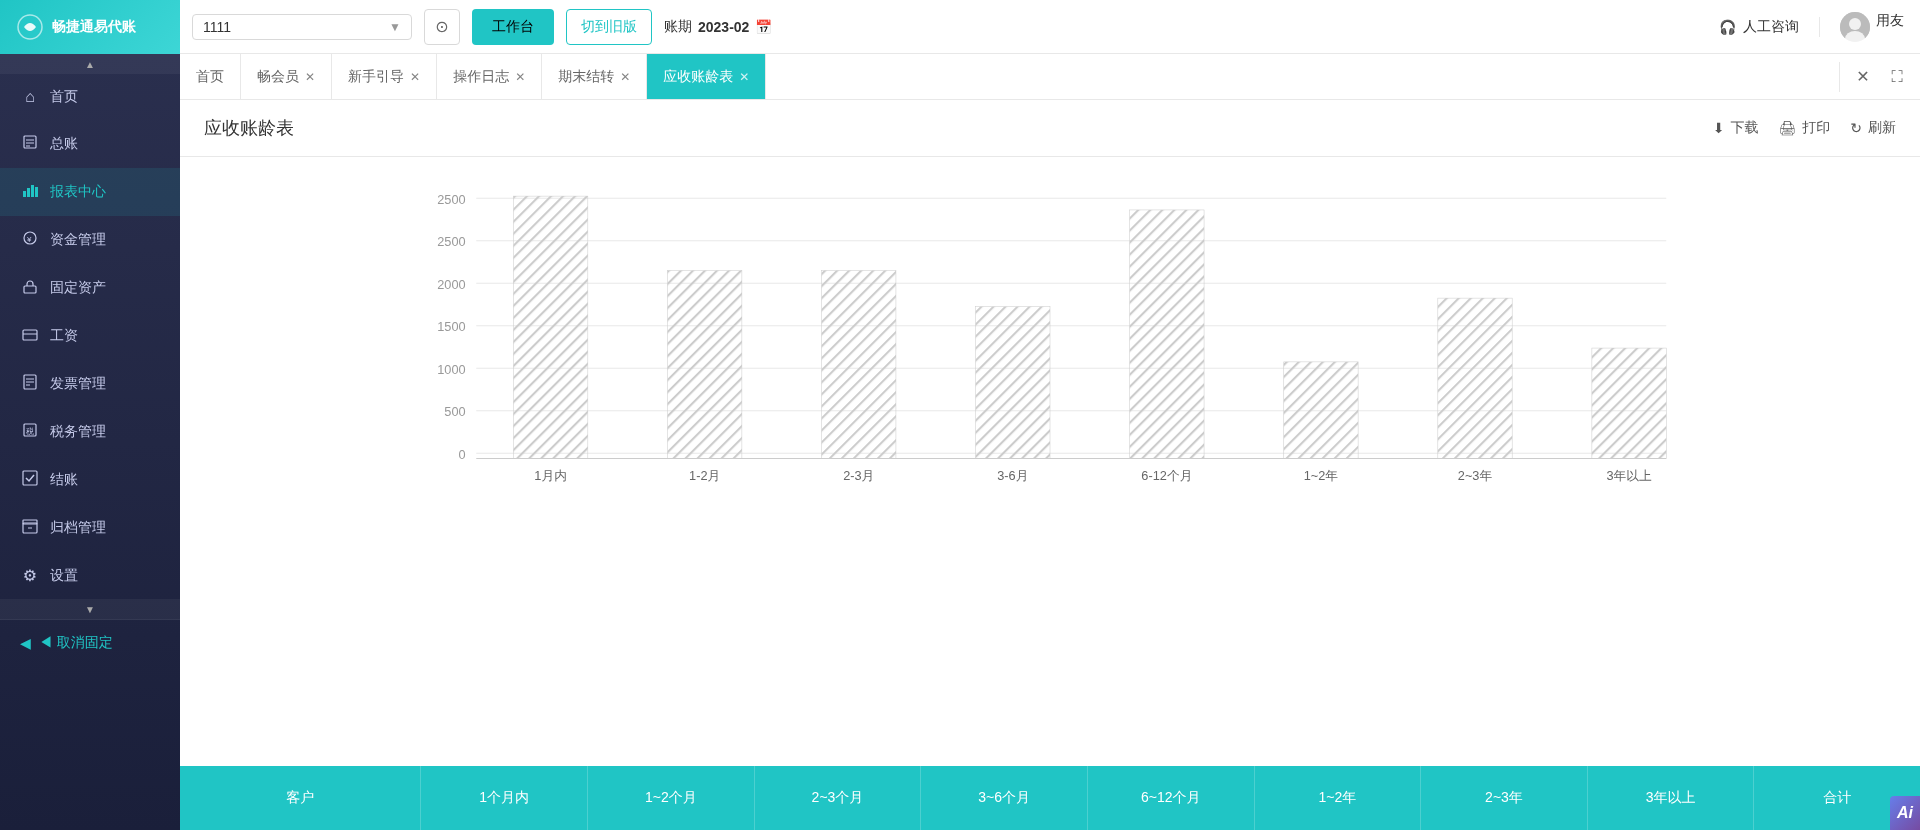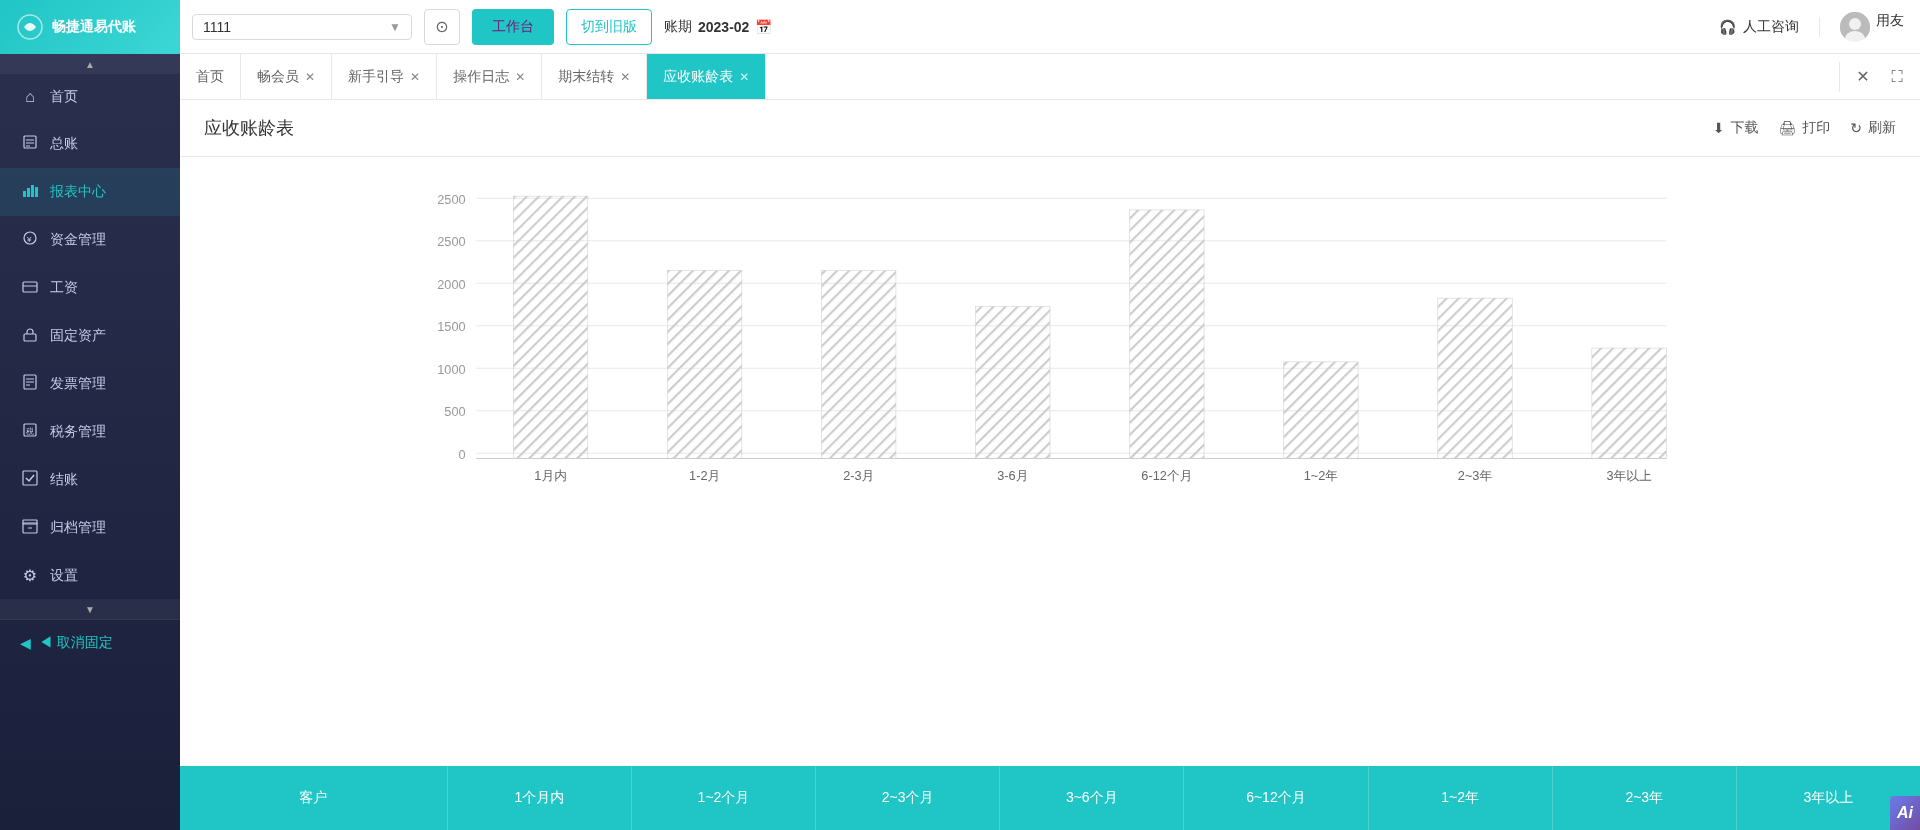--- a/index.html
+++ b/index.html
@@ -24,21 +24,21 @@
       font-size: 14px; color: #333; gap: 8px;
     }
     .company-select .arrow { color: #999; font-size: 12px; margin-left: auto; }
 
     .icon-btn {
       width: 36px; height: 36px; border: 1px solid #d9d9d9; border-radius: 4px;
       display: flex; align-items: center; justify-content: center; cursor: pointer; background: #fff;
       font-size: 16px; color: #666;
     }
     .workbench-btn {
-      background: #20c5c5; color: #701a75; border: none; border-radius: 4px;
+      background: #20c5c5; color: #000000; border: none; border-radius: 4px;
       padding: 6px 20px; font-size: 14px; cursor: pointer; height: 36px;
     }
     .switch-btn {
       border: 1px solid #20c5c5; color: #20c5c5; border-radius: 4px;
       padding: 6px 14px; font-size: 14px; cursor: pointer; background: #fff; height: 36px;
     }
     .period-area { display: flex; align-items: center; gap: 6px; font-size: 14px; color: #333; }
     .period-value { font-weight: bold; color: #333; }
     .period-icon { color: #999; font-size: 14px; }
 
@@ -208,34 +208,34 @@
         <svg width="16" height="16" viewBox="0 0 16 16" fill="none">
             <circle cx="8" cy="8" r="6" stroke="#c5cae9" stroke-width="1.2"></circle>
             <text x="5" y="12" font-size="8" fill="#c5cae9">¥</text>
           </svg>
       </span>
       <span>资金管理</span>
     </div>
     <div class="sidebar-item">
       <span class="icon">
         <svg width="16" height="16" viewBox="0 0 16 16" fill="none">
+            <rect x="2" y="8" width="12" height="7" rx="1" stroke="#c5cae9" stroke-width="1.2"></rect>
+            <path d="M5 8V6a3 3 0 016 0v2" stroke="#c5cae9" stroke-width="1.2"></path>
+          </svg>
+      </span>
+      <span>固定资产</span>
+    </div>
+    <div class="sidebar-item">
+      <span class="icon">
+        <svg width="16" height="16" viewBox="0 0 16 16" fill="none">
             <rect x="1" y="4" width="14" height="10" rx="1" stroke="#c5cae9" stroke-width="1.2"></rect>
             <line x1="1" y1="8" x2="15" y2="8" stroke="#c5cae9" stroke-width="1"></line>
           </svg>
       </span>
       <span>工资</span>
-    </div>
-    <div class="sidebar-item">
-      <span class="icon">
-        <svg width="16" height="16" viewBox="0 0 16 16" fill="none">
-            <rect x="2" y="8" width="12" height="7" rx="1" stroke="#c5cae9" stroke-width="1.2"></rect>
-            <path d="M5 8V6a3 3 0 016 0v2" stroke="#c5cae9" stroke-width="1.2"></path>
-          </svg>
-      </span>
-      <span>固定资产</span>
     </div>
     <div class="sidebar-item">
       <span class="icon">
         <svg width="16" height="16" viewBox="0 0 16 16" fill="none">
             <rect x="2" y="1" width="12" height="14" rx="1" stroke="#c5cae9" stroke-width="1.2"></rect>
             <line x1="4" y1="5" x2="12" y2="5" stroke="#c5cae9" stroke-width="1"></line>
             <line x1="4" y1="8" x2="12" y2="8" stroke="#c5cae9" stroke-width="1"></line>
             <line x1="4" y1="11" x2="8" y2="11" stroke="#c5cae9" stroke-width="1"></line>
           </svg>
       </span>
@@ -391,20 +391,21 @@
       <div class="table-header">
         <div class="th-cell">客户</div>
         <div class="th-cell">1个月内</div>
         <div class="th-cell">1~2个月</div>
         <div class="th-cell">2~3个月</div>
         <div class="th-cell">3~6个月</div>
         <div class="th-cell">6~12个月</div>
         <div class="th-cell">1~2年</div>
         <div class="th-cell">2~3年</div>
         <div class="th-cell">3年以上</div>
+        <div class="th-cell">合计</div>
       </div>
 
     </div>
   </div>
 </div>
 
 <div class="ai-badge">
   <span>Ai</span>
 </div>
 

